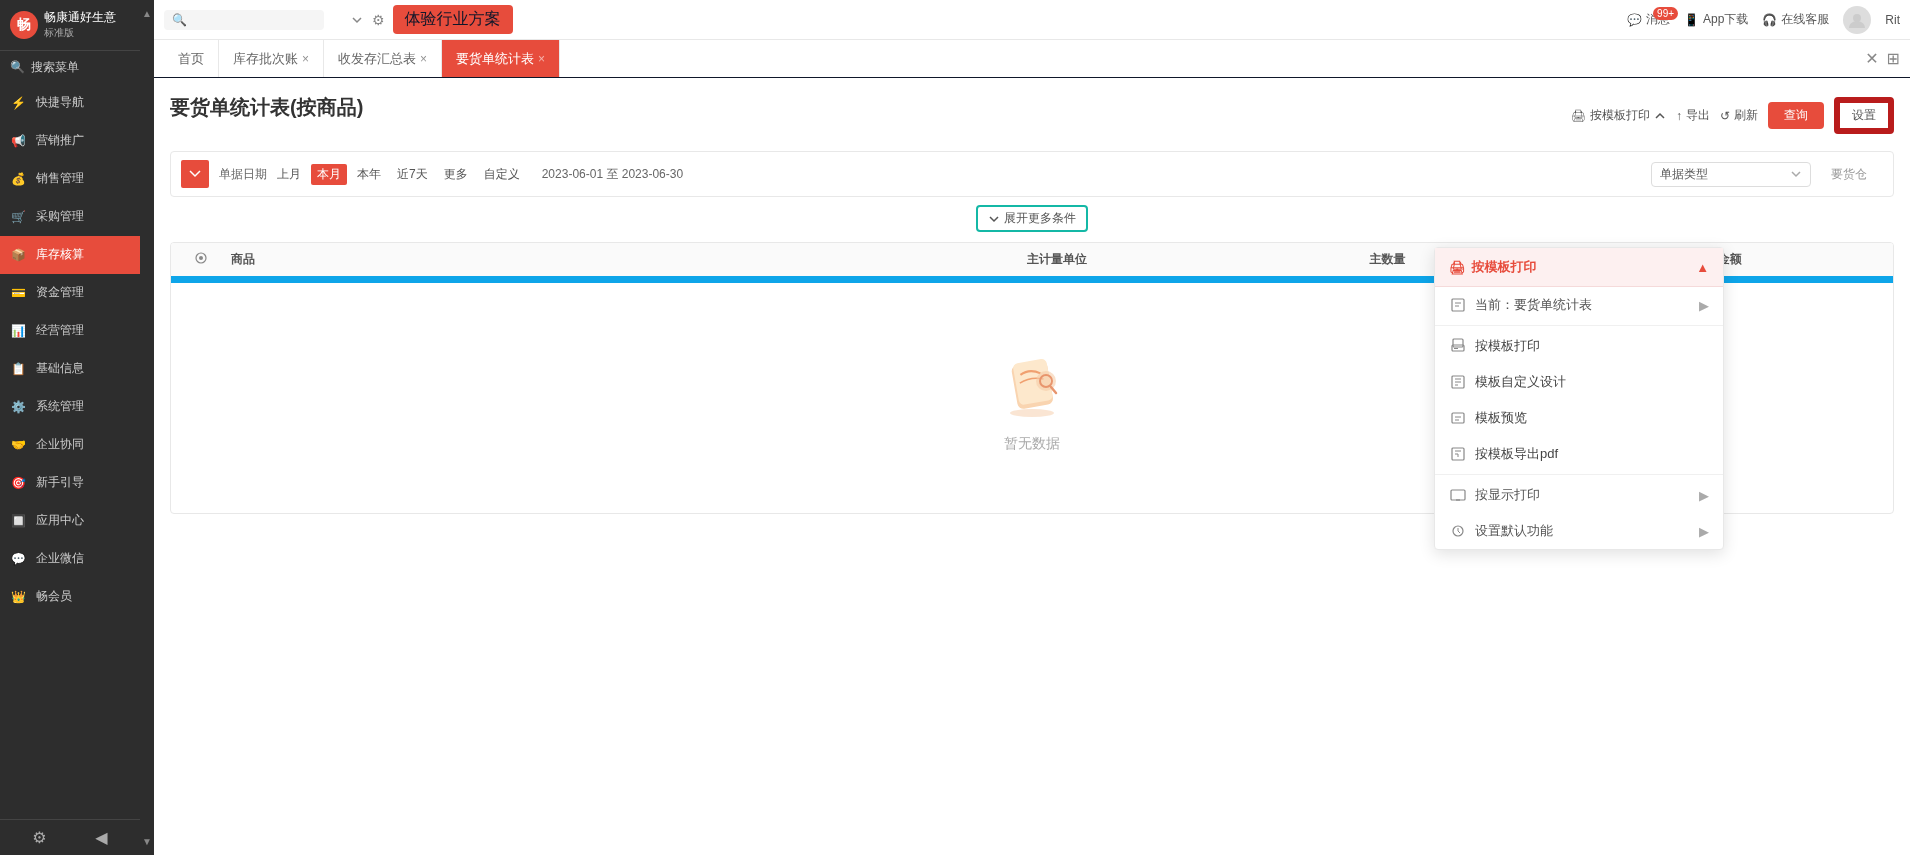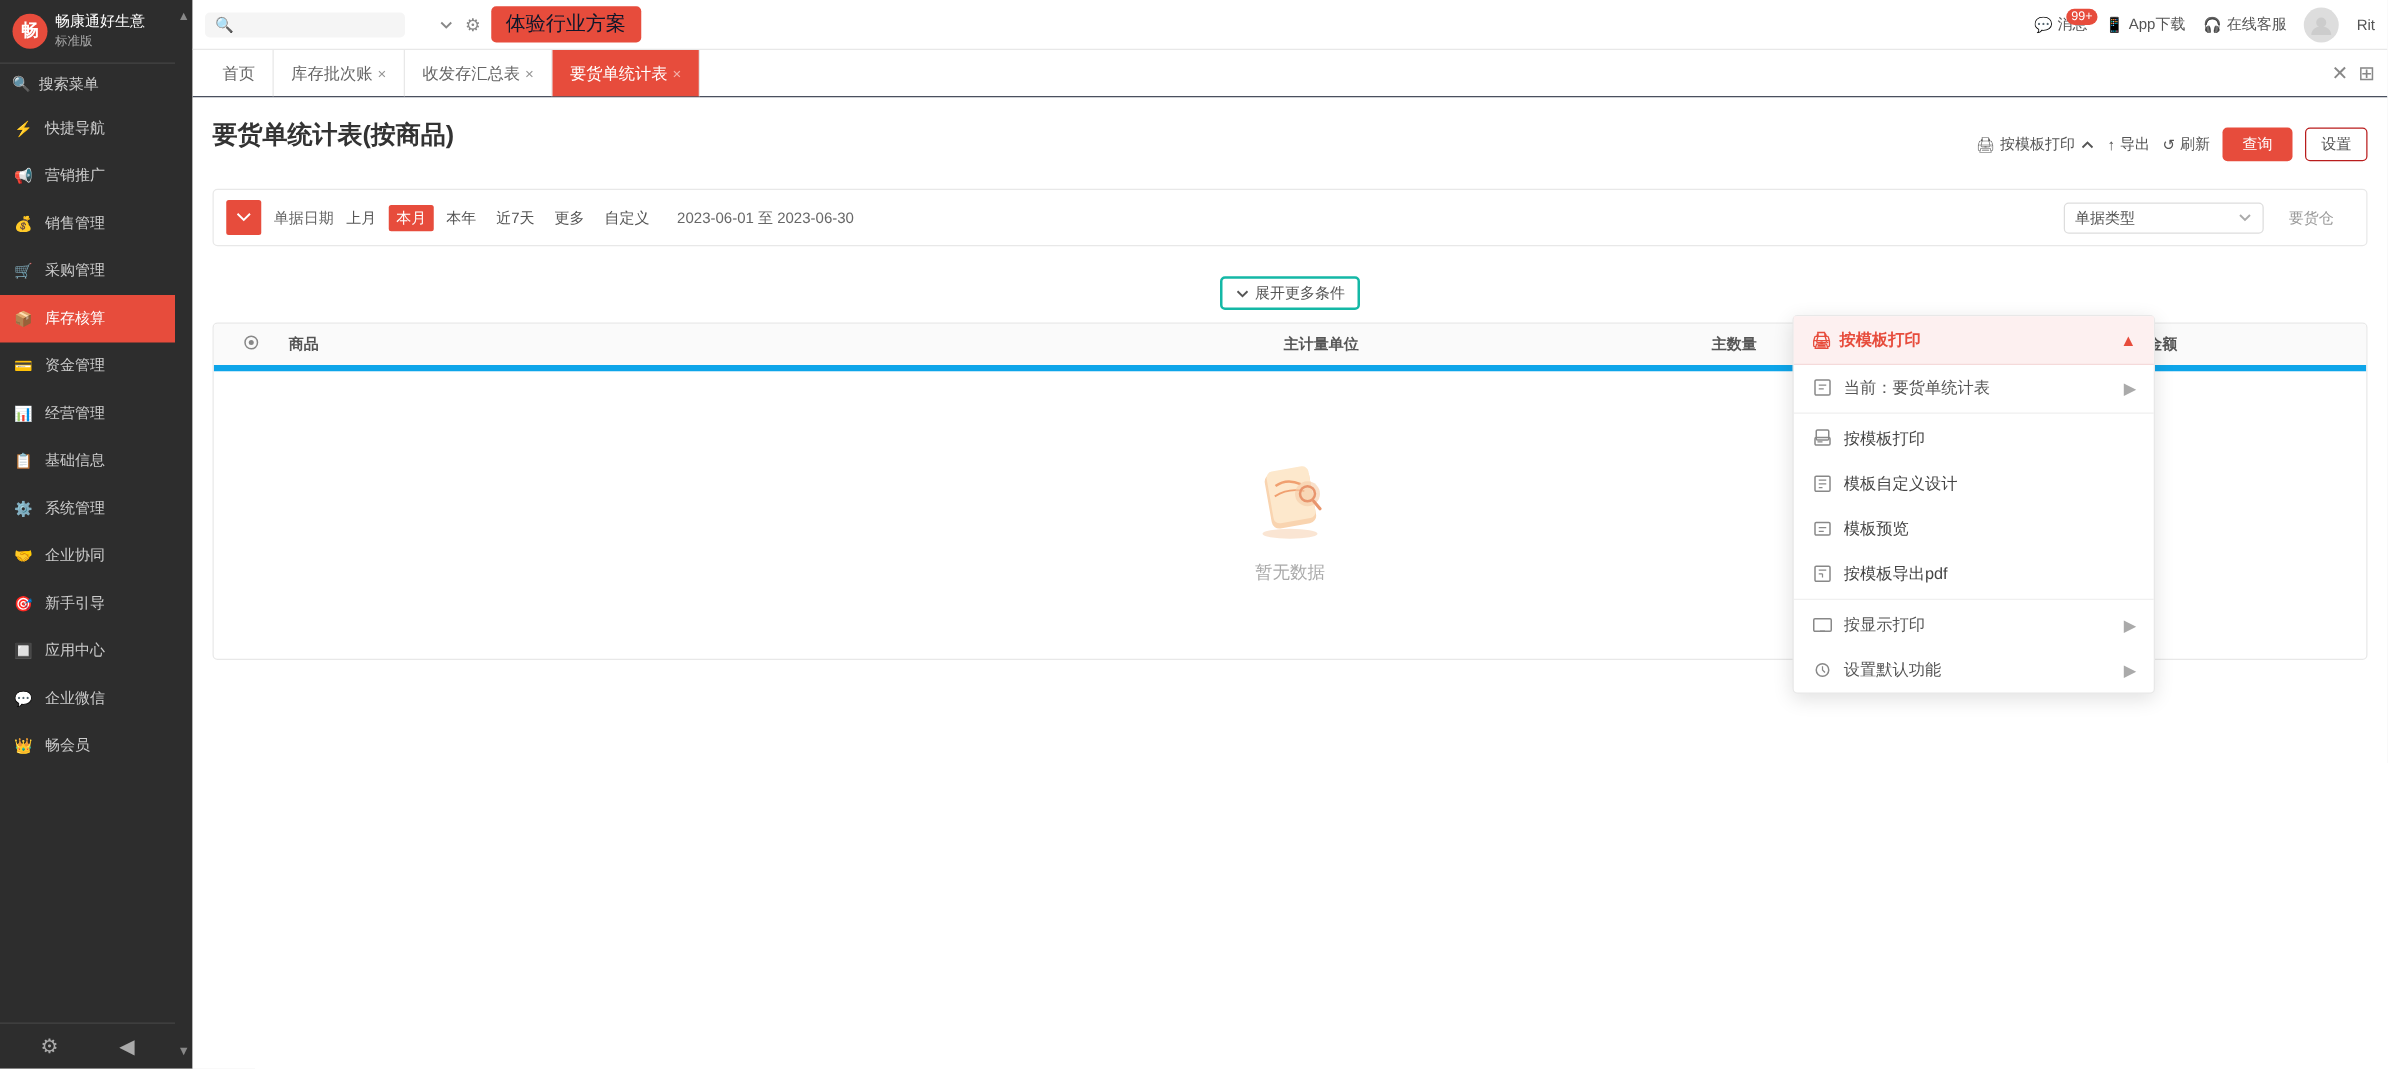--- a/index.html
+++ b/index.html
@@ -45,33 +45,33 @@
     .tab-close { font-size: 12px; cursor: pointer; opacity: 0.7; }
     .tabs-controls { margin-left: auto; display: flex; align-items: center; gap: 8px; }
     .tab-ctrl-btn { font-size: 16px; color: #888; cursor: pointer; background: none; border: none; }
 
     
     .page { flex: 1; overflow: auto; background: #f5f5f5; padding: 0; position: relative; }
     .page-inner { background: #fff; margin: 0; padding: 16px; min-height: 100%; }
     .page-title { font-size: 20px; font-weight: bold; color: #333; margin-bottom: 16px; }
 
     
-    .filter-bar { display: flex; align-items: center; gap: 0; margin-bottom: 24px; flex-wrap: wrap; border: 1px solid #e8e8e8; border-radius: 4px; padding: 8px 10px; }
+    .filter-bar { display: flex; align-items: center; gap: 0; margin-bottom: 8px; flex-wrap: wrap; border: 1px solid #e8e8e8; border-radius: 4px; padding: 8px 10px; }
     .filter-expand-btn { width: 28px; height: 28px; background: #e74c3c; display: flex; align-items: center; justify-content: center; border-radius: 2px; cursor: pointer; color: white; font-size: 14px; margin-right: 10px; flex-shrink: 0; }
     .filter-section { display: flex; align-items: center; gap: 4px; margin-right: 16px; }
     .filter-label { font-size: 12px; color: #666; white-space: nowrap; }
     .filter-date-btn { font-size: 12px; color: #555; cursor: pointer; padding: 2px 6px; border-radius: 2px; }
     .filter-date-btn.active { background: #e74c3c; color: white; }
     .filter-date-range { font-size: 12px; color: #666; }
     .filter-select { display: flex; align-items: center; gap: 4px; border: 1px solid #ddd; border-radius: 4px; padding: 3px 8px; cursor: pointer; font-size: 12px; color: #555; min-width: 160px; }
     .filter-more-btn { display: flex; align-items: center; gap: 4px; color: #555; font-size: 12px; cursor: pointer; border: 2px solid #14b8a6; border-radius: 4px; padding: 3px 10px; margin: 0 auto; }
 
     
     .table-wrap { margin-top: 10px; border: 1px solid #e8e8e8; border-radius: 4px; overflow: hidden; }
-    .table-header { display: flex; align-items: center; background: #fafafa; border-bottom: 5px solid #0ea5e9; padding: 8px 10px; }
+    .table-header { display: flex; align-items: center; background: #fafafa; border-bottom: 7px solid #0ea5e9; padding: 8px 10px; }
     .table-header .col { font-size: 12px; color: #555; font-weight: 600; flex: 1; text-align: center; }
     .table-header .col:first-child { flex: 0 0 40px; }
     .table-header .col.product { flex: 2; text-align: left; padding-left: 10px; }
     .empty-state { display: flex; flex-direction: column; align-items: center; justify-content: center; padding: 60px 20px; }
     .empty-icon { width: 80px; height: 80px; margin-bottom: 12px; }
     .empty-text { font-size: 14px; color: #aaa; }
     .action-btn { display: flex; gap: 4px; font-size: 12px; color: #555; cursor: pointer; border: none; background: none; }
     .action-btn.outline { border: 1px solid #ddd; border-radius: 4px; padding: 4px 12px; }
     .dropdown-menu { position: absolute; top: 150px; right: 170px; width: 290px; background: white; border: 1px solid #e8e8e8; border-radius: 4px; box-shadow: 0 4px 16px rgba(0,0,0,0.12); z-index: 200; }
     .dropdown-header { display: flex; align-items: center; justify-content: space-between; padding: 10px 14px; background: #fdf0f0; border-bottom: 1px solid #f5dada; }
@@ -246,21 +246,21 @@
               <span>↑</span>
               <span>导出</span>
             </button>
             <button class="action-btn" style="display:flex;align-items:center;gap:4px;font-size:12px;color:#555;cursor:pointer;border:none;background:none;">
               <span>↺</span>
               <span>刷新</span>
             </button>
             <button class="action-btn" style="background:#e74c3c;color:white;border:none;border-radius:4px;padding:5px 16px;font-size:12px;cursor:pointer;">
               <span>查询</span>
             </button>
-            <button class="action-btn outline" style="border:1px solid #b91c1c;border-radius:4px;padding:4px 12px;font-size:12px;color:#555;cursor:pointer;background:none;">
+            <button class="action-btn outline" style="border:6px solid #b91c1c;border-radius:4px;padding:4px 12px;font-size:12px;color:#555;cursor:pointer;background:none;">
               <span>设置</span>
             </button>
 
             <div class="dropdown-menu">
               <div class="dropdown-header">
                 <div class="dropdown-header-label">
                   <span>🖨</span>
                   <span>按模板打印</span>
                 </div>
                 <span class="dropdown-header-arrow">▲</span>

